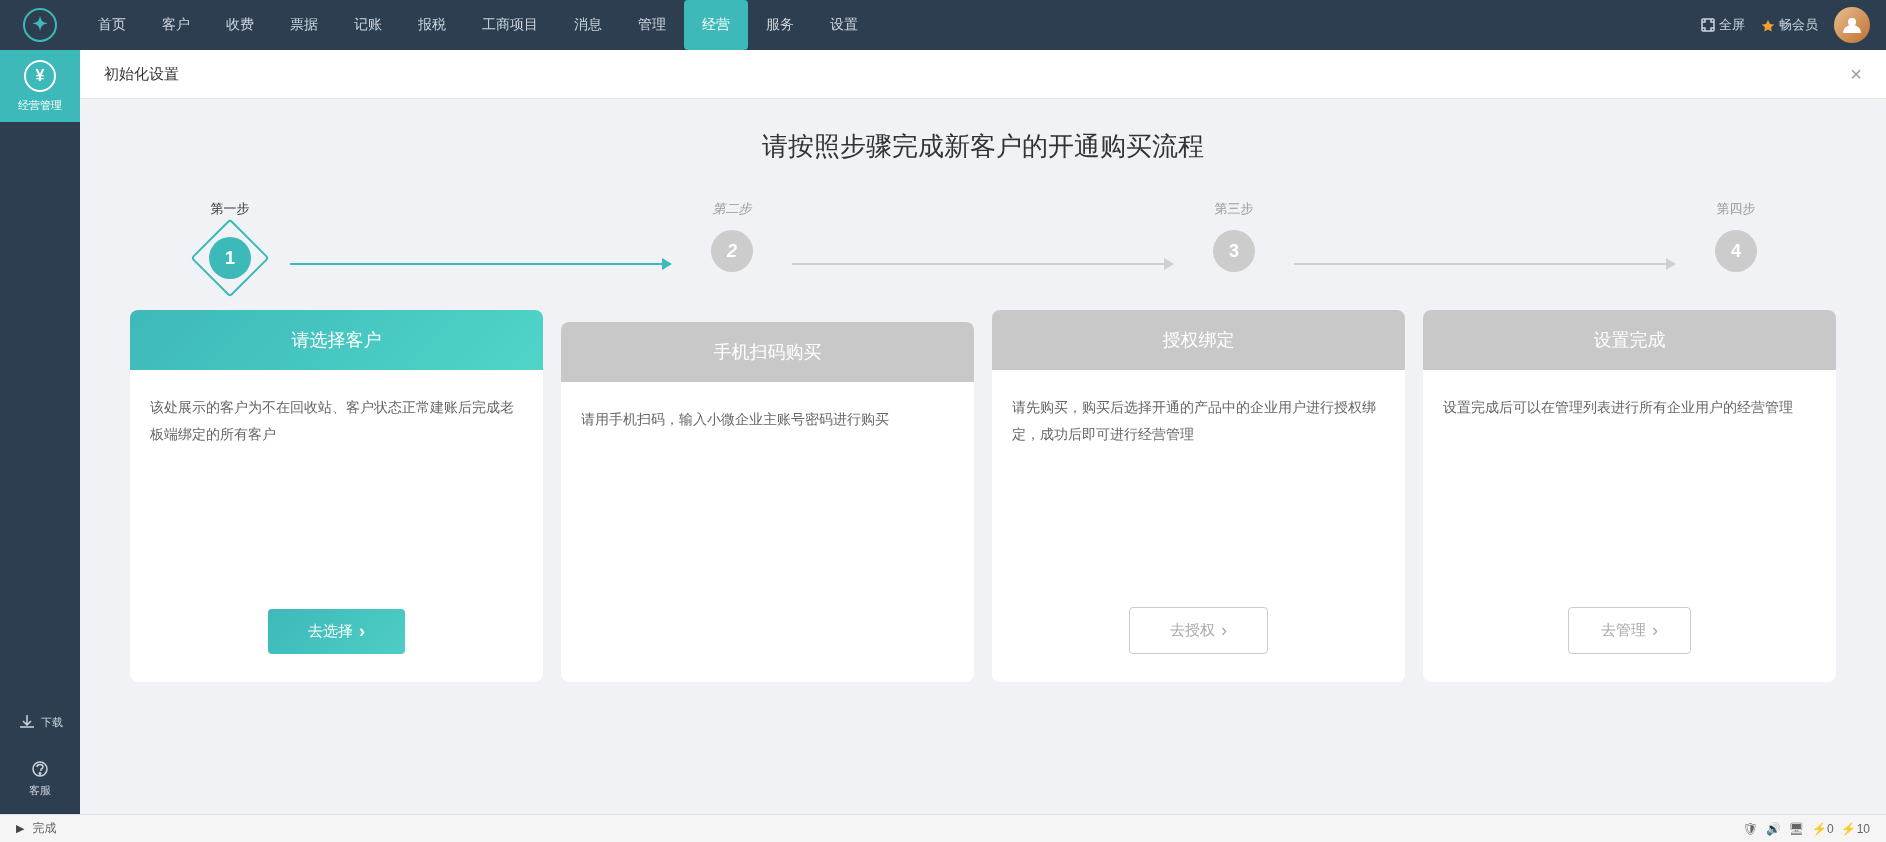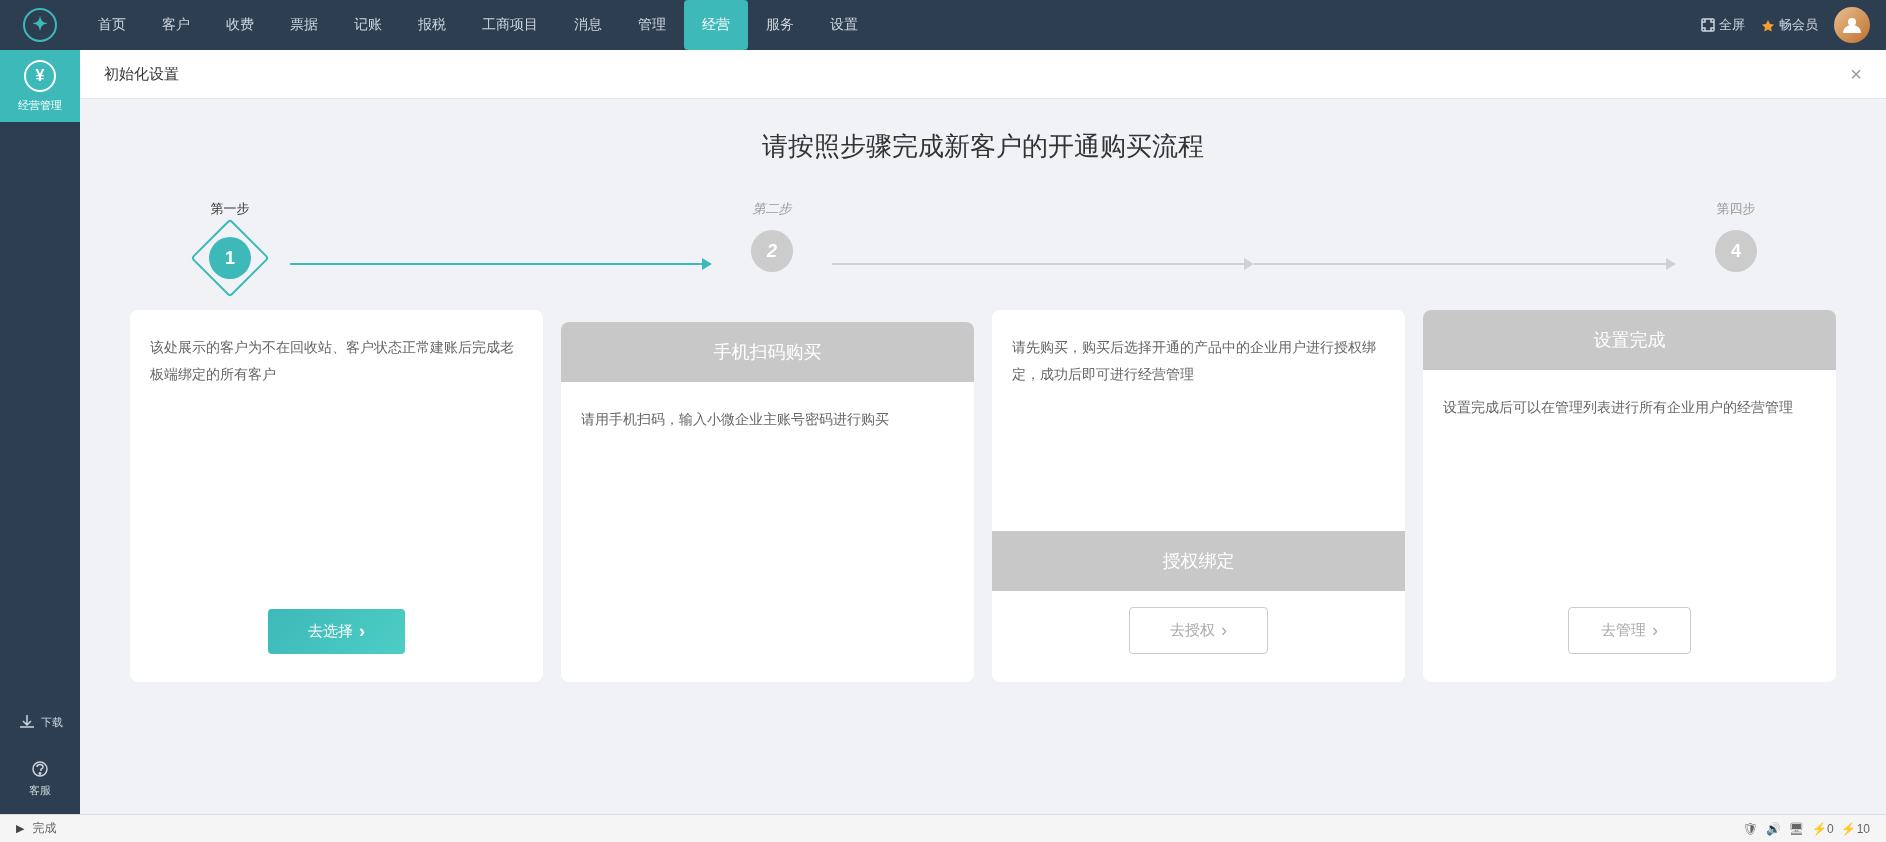--- a/index.html
+++ b/index.html
@@ -105,35 +105,42 @@
         <div style="display:flex; flex-direction:column; align-items:center; min-width:120px;font-style:italic;">
           <span style="font-size:13px; color:#999; margin-bottom:12px;">第二步</span>
           <div style="width:42px; height:42px; border-radius:50%; background:#ccc; display:flex; align-items:center; justify-content:center; color:#fff; font-size:18px; font-weight:bold;">2</div>
         </div>
 
         <div style="flex:1; display:flex; align-items:center; padding-top:58px;">
           <div style="flex:1; height:2px; background:#d0d0d0;"></div>
           <div style="width:0; height:0; border-top:6px solid transparent; border-bottom:6px solid transparent; border-left:10px solid #d0d0d0;"></div>
         </div>
 
+        <div style="display:flex; flex-direction:column; align-items:center; min-width:120px;">
+          <span style="font-size:13px; color:#999; margin-bottom:12px;">第三步</span>
+          <div style="width:42px; height:42px; border-radius:50%; background:#ccc; display:flex; align-items:center; justify-content:center; color:#fff; font-size:18px; font-weight:bold;">3</div>
+        </div>
 
         <div style="flex:1; display:flex; align-items:center; padding-top:58px;">
           <div style="flex:1; height:2px; background:#d0d0d0;"></div>
           <div style="width:0; height:0; border-top:6px solid transparent; border-bottom:6px solid transparent; border-left:10px solid #d0d0d0;"></div>
         </div>
 
         <div style="display:flex; flex-direction:column; align-items:center; min-width:120px;">
           <span style="font-size:13px; color:#999; margin-bottom:12px;">第四步</span>
           <div style="width:42px; height:42px; border-radius:50%; background:#ccc; display:flex; align-items:center; justify-content:center; color:#fff; font-size:18px; font-weight:bold;">4</div>
         </div>
       </div>
 
       <div style="display:flex; gap:18px;">
 
         <div style="flex:1; background:#fff; border-radius:8px; overflow:hidden; display:flex; flex-direction:column; min-height:360px;">
+          <div style="padding:18px 20px; font-size:18px; text-align:center; color:#fff; background:linear-gradient(135deg, #3db9b9 0%, #50d4c8 100%); font-weight:500;">
+            <span>请选择客户</span>
+          </div>
           <div style="padding:24px 20px; font-size:14px; color:#666; line-height:1.9; flex:1;">
             <span>该处展示的客户为不在回收站、客户状态正常建账后完成老板端绑定的所有客户</span>
           </div>
           <div style="padding:16px 20px 28px; display:flex; justify-content:center;">
             <button style="background:linear-gradient(135deg, #3db9b9, #4ecdc4); color:#fff; border:none; padding:12px 40px; border-radius:4px; font-size:15px; cursor:pointer; display:flex; align-items:center; gap:6px; font-family:inherit;">
               <span>去选择</span>
               <span style="font-size:18px; font-weight:bold;">›</span>
             </button>
           </div>
         </div>
@@ -143,25 +150,25 @@
             <span>手机扫码购买</span>
           </div>
           <div style="padding:24px 20px; font-size:14px; color:#666; line-height:1.9; flex:1;">
             <span>请用手机扫码，输入小微企业主账号密码进行购买</span>
           </div>
           <div style="padding:16px 20px 28px; display:flex; justify-content:center;">
           </div>
         </div>
 
         <div style="flex:1; background:#fff; border-radius:8px; overflow:hidden; display:flex; flex-direction:column; min-height:360px;">
-          <div style="padding:24px 20px; font-size:14px; color:#666; line-height:1.9; flex:1;">
-            <span>请先购买，购买后选择开通的产品中的企业用户进行授权绑定，成功后即可进行经营管理</span>
-          </div>
           <div style="padding:18px 20px; font-size:18px; text-align:center; color:#fff; background:#c8c8c8; font-weight:500;">
             <span>授权绑定</span>
+          </div>
+          <div style="padding:24px 20px; font-size:14px; color:#666; line-height:1.9; flex:1;">
+            <span>请先购买，购买后选择开通的产品中的企业用户进行授权绑定，成功后即可进行经营管理</span>
           </div>
           <div style="padding:16px 20px 28px; display:flex; justify-content:center;">
             <button style="background:#fff; color:#aaa; border:1.5px solid #ccc; padding:12px 40px; border-radius:4px; font-size:15px; cursor:not-allowed; display:flex; align-items:center; gap:6px; font-family:inherit;">
               <span>去授权</span>
               <span style="font-size:18px;">›</span>
             </button>
           </div>
         </div>
 
         <div style="flex:1; background:#fff; border-radius:8px; overflow:hidden; display:flex; flex-direction:column; min-height:360px;">

